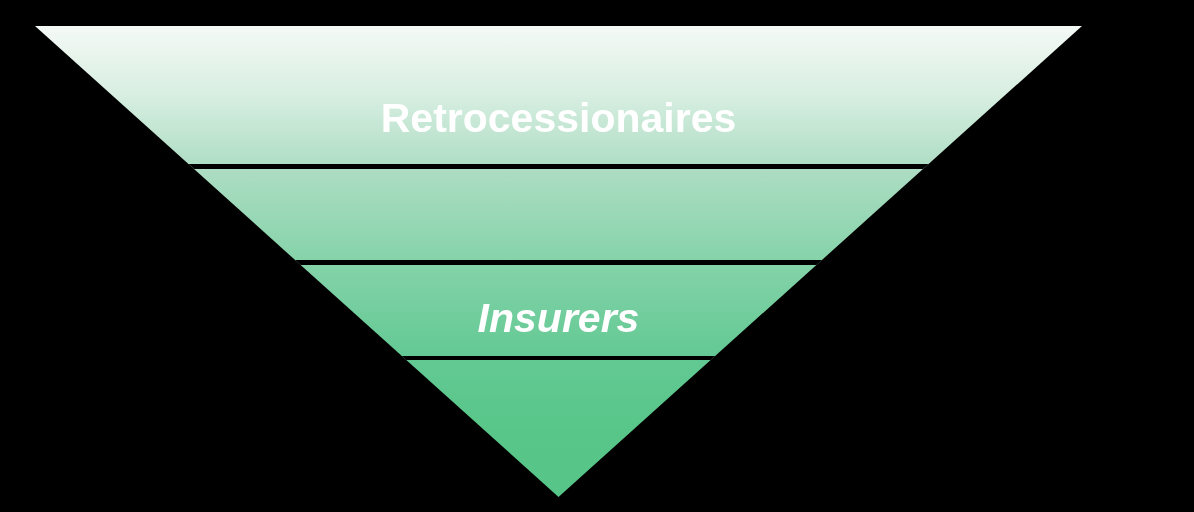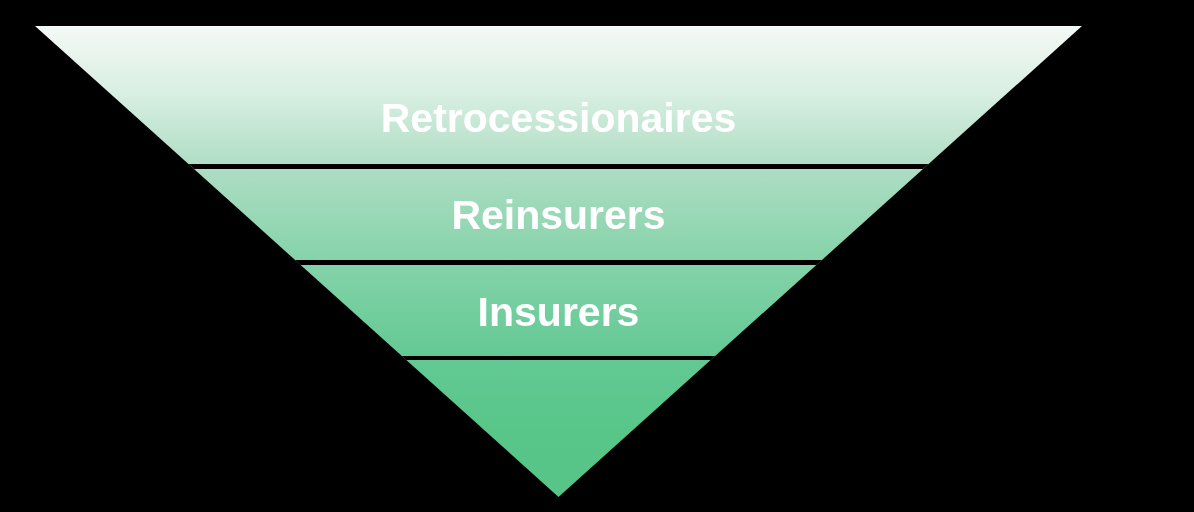--- a/index.html
+++ b/index.html
@@ -60,34 +60,33 @@
     transform: translate(-50%, -50%);
     color: #ffffff;
     font-size: 41px;
     font-weight: 700;
     line-height: 42px;
     white-space: nowrap;
     text-align: center;
   }
   .level-label.l1 { top: 92px; }
   .level-label.l2 { top: 189px; }
-  .level-label.l3 { top: 286px; }
+  .level-label.l3 { top: 292px; font-style: italic; }
   .level-label.l4 { top: 382px; }
 </style>
 </head>
 <body>
 
 <div class="canvas">
   <div class="pyramid">
     <div class="gradient-fill"></div>
 
     <div class="divider d1"></div>
     <div class="divider d2"></div>
     <div class="divider d3"></div>
 
     <div class="level-label l1">Retrocessionaires</div>
 
-    <div class="level-label l2">Reinsurers</div>
 
     <div class="level-label l3">Insurers</div>
 
   </div>
 </div>
 
 </body></html>

